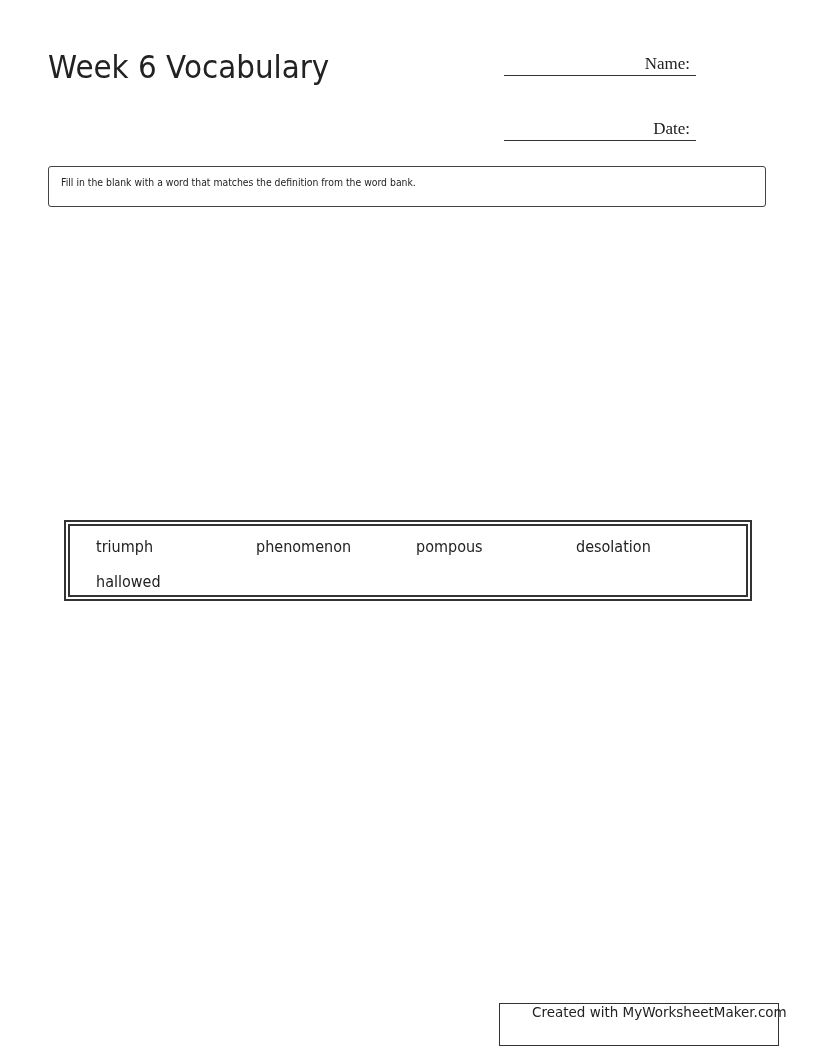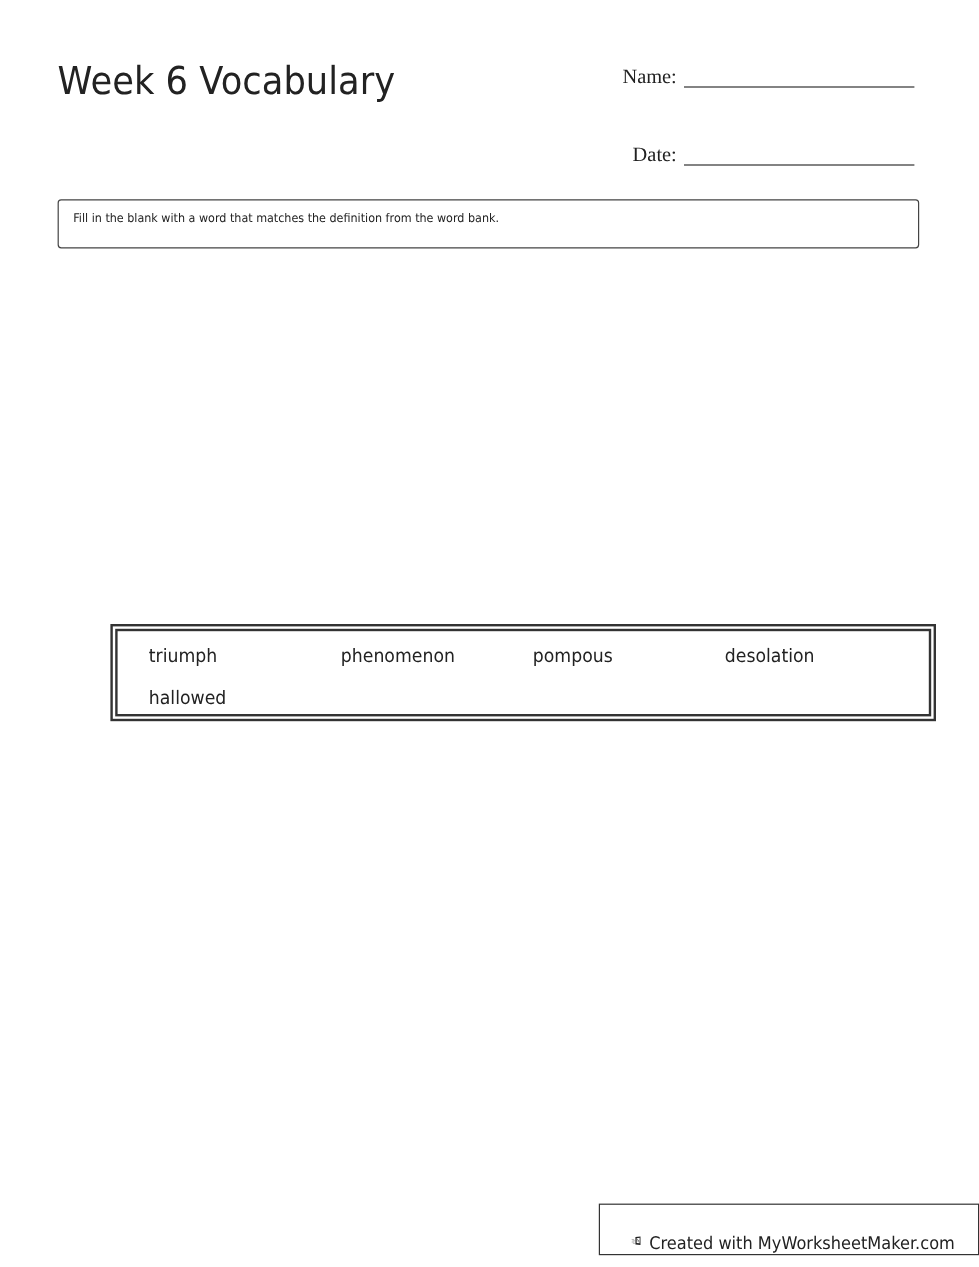--- a/index.html
+++ b/index.html
@@ -7,51 +7,51 @@
       width: 816px; height: 1056px; background: #ffffff; position: relative;
       font-family: "DejaVu Sans", "Liberation Sans", sans-serif; color: #222;
       overflow: hidden;
     }
     .title {
       position: absolute; left: 48px; top: 48px;
       font-size: 32px; font-weight: normal; color: #222; letter-spacing: 0;
       font-family: "DejaVu Sans", sans-serif;
       transform: scaleX(0.92); transform-origin: left top;
     }
-    .field-row { position: absolute; display: flex; align-items: flex-end; }
+    .field-row { position: absolute; display: flex; align-items: flex-end; flex-direction: column; }
     .field-label {
       font-family: "Liberation Serif", "DejaVu Serif", serif;
       font-size: 17px; color: #222; text-align: right; width: 60px; margin-right: 6px;
     }
     .field-line { width: 192px; border-bottom: 1.5px solid #333; height: 1px; margin-bottom: 1px; }
     .row-name { left: 504px; top: 54px; }
     .row-date { left: 504px; top: 92px; margin-top: 27px; }
 
     .instructions {
       position: absolute; left: 48px; top: 166px; width: 718px; height: 41px;
       border: 1px solid #444; border-radius: 3px; box-sizing: border-box;
       padding: 10px 12px; font-size: 10px; color: #222;
     }
     .instructions span { display: inline-block; transform: scaleX(0.93); transform-origin: left center; white-space: nowrap; }
 
     .word-bank {
       position: absolute; left: 64px; top: 520px; width: 688px; height: 81px;
-      border: 2px solid #333; box-sizing: border-box; padding: 2px; margin-left: 28px;
+      border: 2px solid #333; box-sizing: border-box; padding: 2px;
     }
     .word-bank-inner {
       width: 100%; height: 100%; border: 2px solid #333; box-sizing: border-box;
       padding: 12px 0 0 26px; display: grid;
       grid-template-columns: 160px 160px 160px 160px; row-gap: 12px;
       font-size: 15.5px;
     }
     .word span { display: inline-block; transform: scaleX(0.93); transform-origin: left center; white-space: nowrap; }
 
     .footer-badge {
-      position: absolute; left: 499px; top: 1003px; width: 317px; height: 43px;
-      border: 1px solid #333; box-sizing: border-box; display: flex; align-items: flex-end;
+      position: absolute; left: 499px; top: 1003px; width: 280px; height: 43px;
+      border: 1px solid #333; box-sizing: border-box; display: flex; align-items: flex-start;
       padding-left: 26px; font-size: 14.5px; color: #222;
     }
     .footer-badge .logo { width: 26px; height: 22px; margin-right: 6px; }
     .footer-badge span.txt { display: inline-block; transform: scaleX(0.93); transform-origin: left center; white-space: nowrap; }
   </style>
 </head>
 <body>
 
 <div class="title">Week 6 Vocabulary</div>
 

